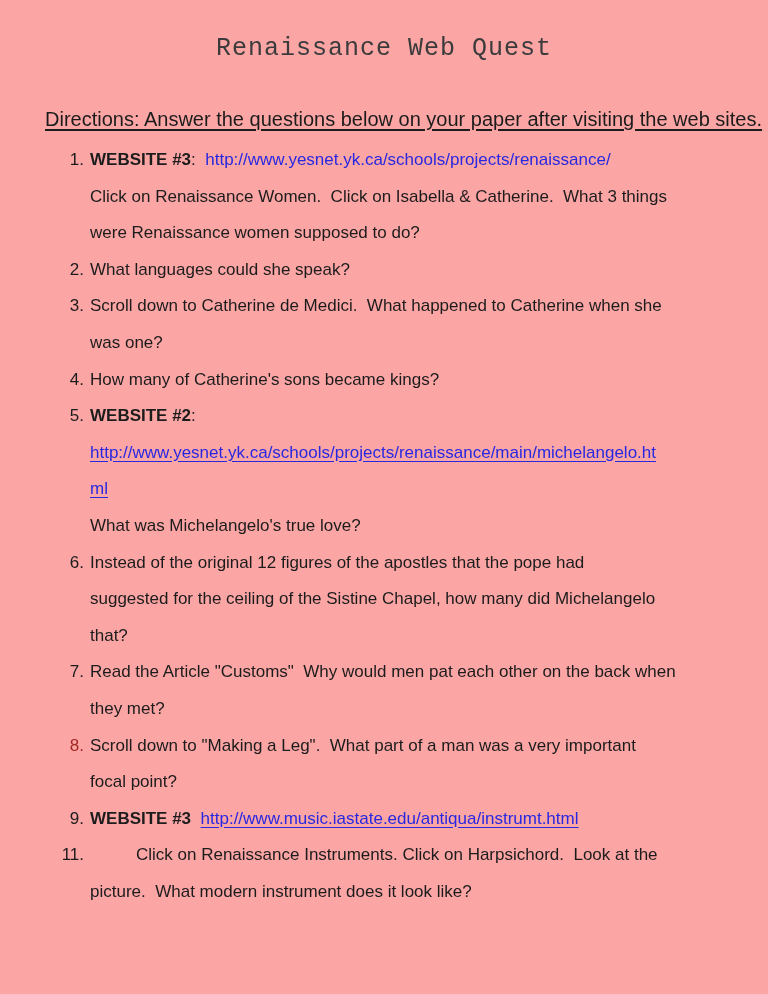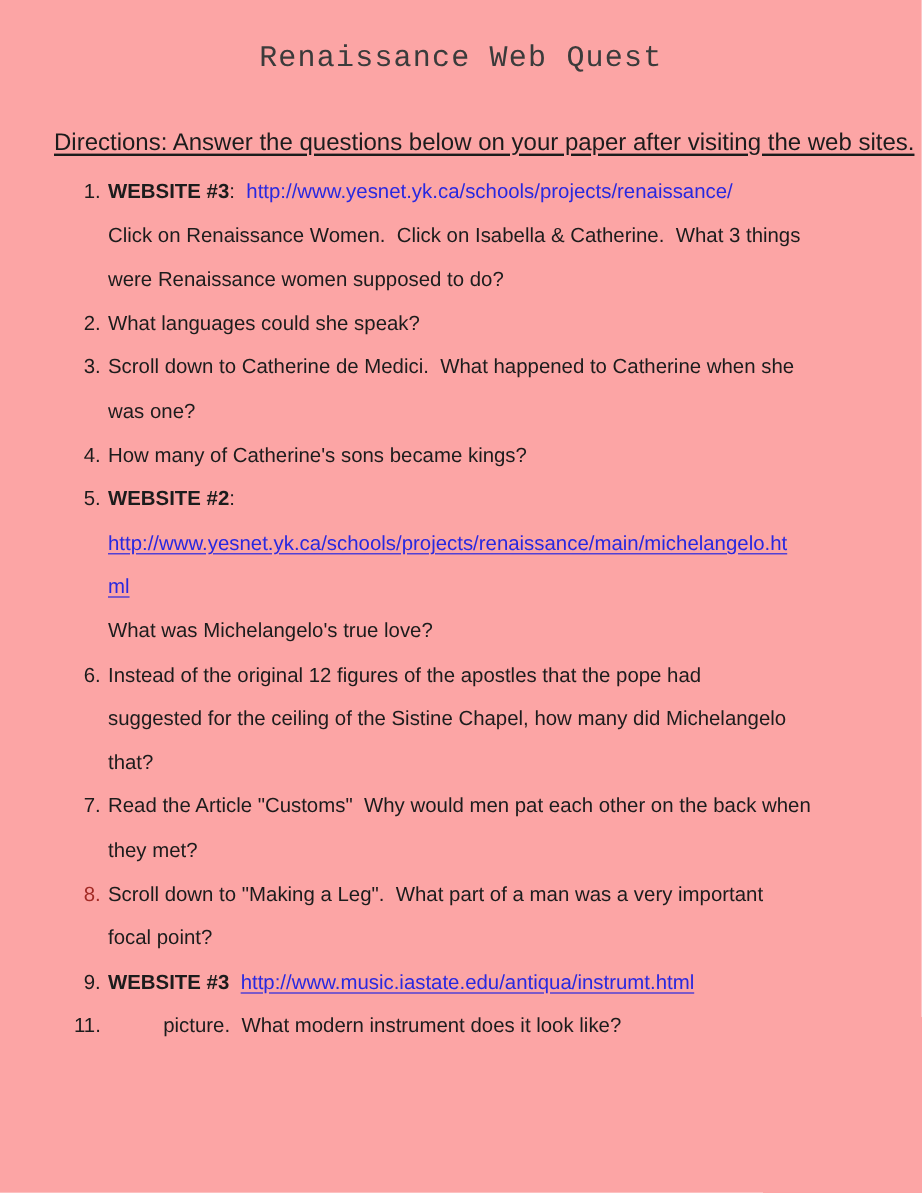--- a/index.html
+++ b/index.html
@@ -139,17 +139,18 @@
       </div>
       <div class="item">
         <div class="num">9.</div>
         <div class="content">
           <div class="line"><span class="bold">WEBSITE #3</span><span>  </span><a href="#" class="link link-u">http://www.music.iastate.edu/antiqua/instrumt.html</a></div>
         </div>
       </div>
       <div class="item">
         <div class="num">11.</div>
         <div class="content indent-first">
+          <div class="line"><span>Click on Renaissance Instruments. Click on Harpsichord.  Look at the</span></div>
           <div class="line"><span>picture.  What modern instrument does it look like?</span></div>
         </div>
       </div>
     </div>
 </div>
 
 </body></html>

